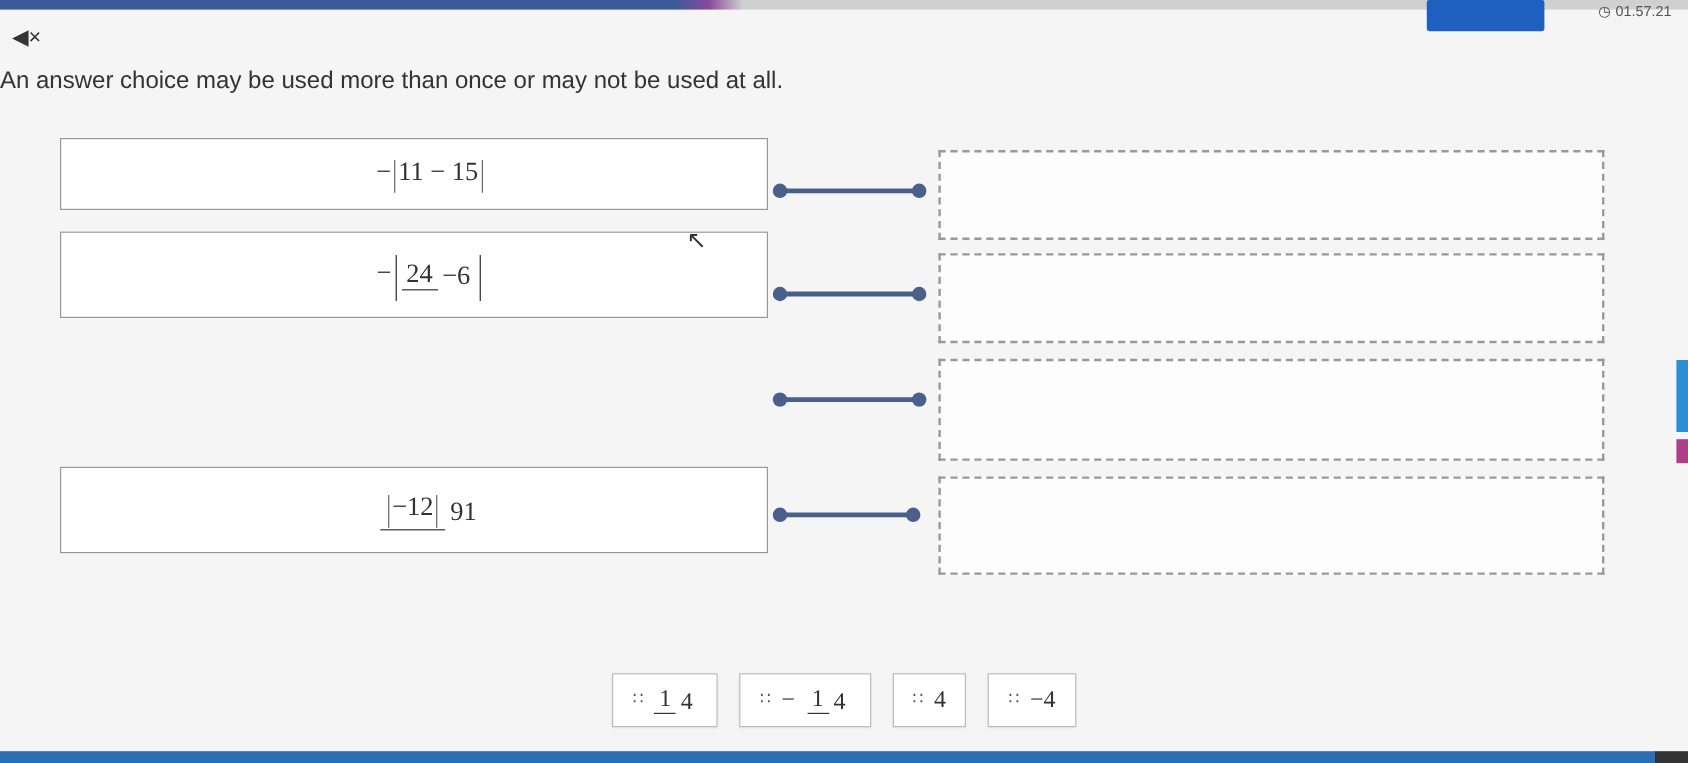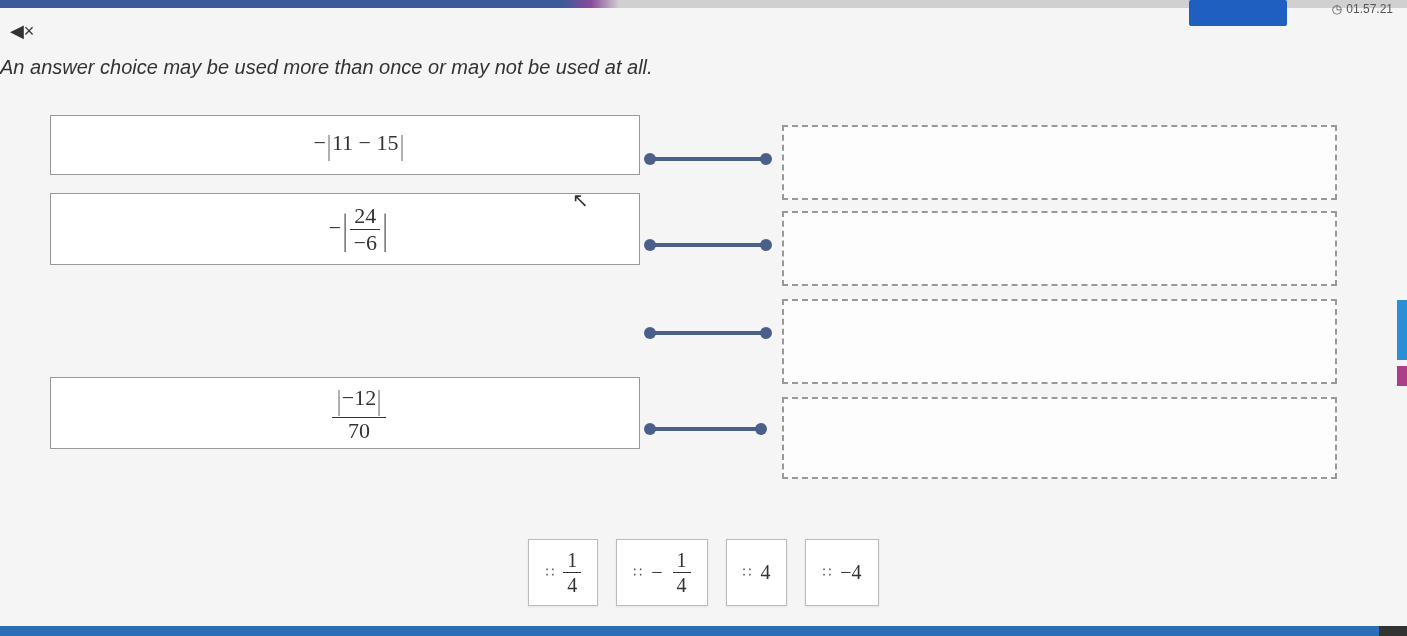--- a/index.html
+++ b/index.html
@@ -48,21 +48,20 @@
     display: flex;
     align-items: center;
     gap: 8px;
   }
   .speaker-icon { font-size: 18px; color: #333; }
   .line2 {
     font-size: 20px;
     color: #333;
     margin-top: 14px;
     margin-left: -10px;
-    font-style: italic;
   }
   .work-area {
     position: relative;
     margin: 30px 40px 0 50px;
     height: 380px;
   }
   .expr-box {
     position: absolute;
     left: 0;
     width: 590px;
@@ -98,21 +97,21 @@
     width: 12px;
     height: 12px;
     background: #4a5f8a;
     border-radius: 50%;
     top: -4px;
   }
   .connector::before { left: -4px; }
   .connector::after { right: -4px; }
   .frac {
     display: inline-flex;
-    flex-direction: column;
+    flex-direction: row;
     align-items: center;
     vertical-align: middle;
     line-height: 1;
   }
   .frac .num { border-bottom: 1.5px solid #333; padding: 0 4px 2px 4px; }
   .frac .den { padding: 2px 4px 0 4px; }
   .abs-bar {
     display: inline-block;
     font-size: 30px;
     font-weight: 300;
@@ -215,25 +214,25 @@
           <span class="den">−6</span>
         </span><span class="abs-bar" style="font-size:42px;">|</span>
     </span>
   </div>
   <div class="connector" style="top:128px; left:598px; width:120px;"></div>
   <div class="drop-box" style="top:96px;"></div>
 
   <div class="connector" style="top:216px; left:598px; width:120px;"></div>
   <div class="drop-box" style="top:184px; height:85px;"></div>
 
-  <div class="expr-box" style="top:262px;align-items:center;">
+  <div class="expr-box" style="top:274px;align-items:center;">
     <span>
       <span class="frac">
         <span class="num"><span class="abs-bar">|</span><span>−12</span><span class="abs-bar">|</span></span>
-        <span class="den">70</span>
+        <span class="den">91</span>
       </span>
     </span>
   </div>
   <div class="connector" style="top:312px; left:598px; width:115px;"></div>
   <div class="drop-box" style="top:282px; height:82px;"></div>
 
 </div>
 
 <span class="cursor">↖</span>
 

